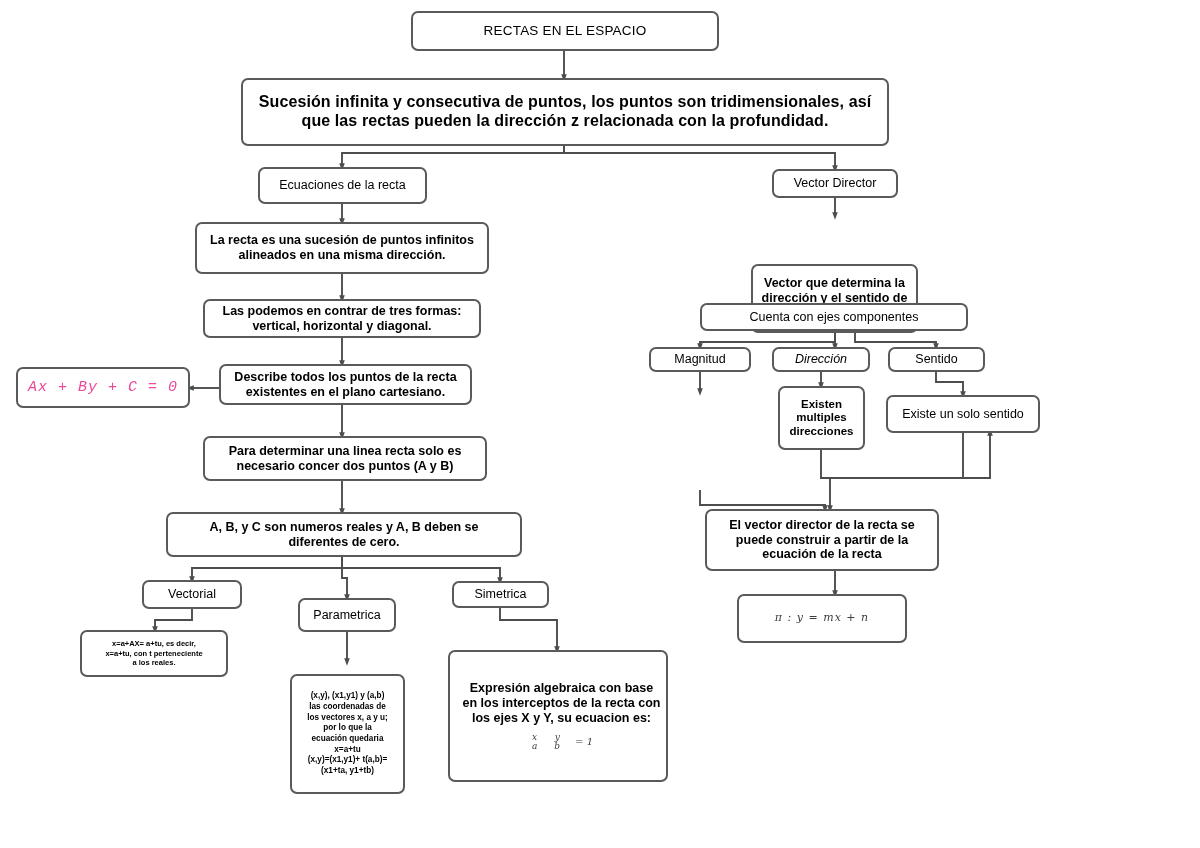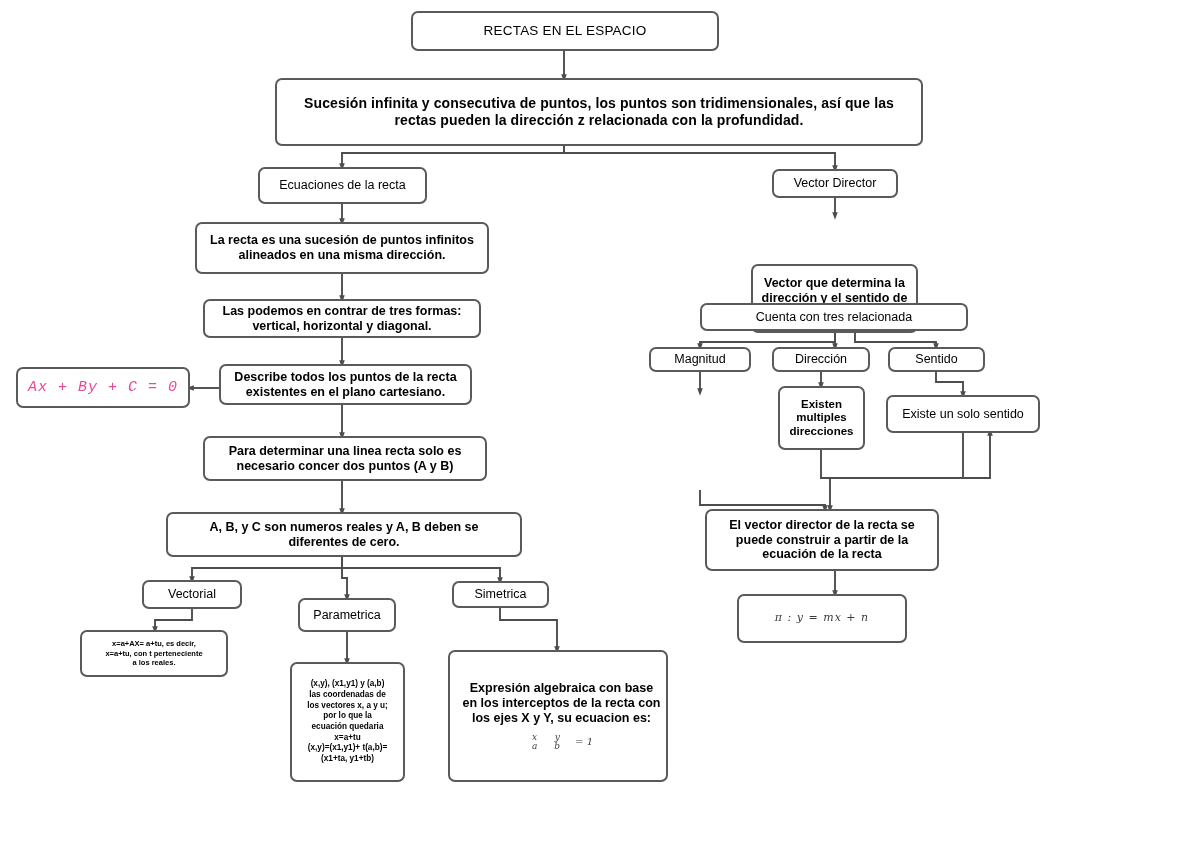--- a/index.html
+++ b/index.html
@@ -32,26 +32,26 @@
     justify-content:flex-start;
     text-align:center;
     color:#000000;
     line-height:1.18;
     padding:2px 5px;
   }
   .node .lbl{ display:block; width:100%; white-space:pre-line; }
 
   
   .t-title{ font-size:13.5px; font-weight:400; letter-spacing:.2px;}
-  .t-main { font-size:14px; font-weight:bold; letter-spacing:.1px;margin-left:34px;}
+  .t-main { font-size:16px; font-weight:bold; letter-spacing:.1px;}
   .t-reg  { font-size:12.5px; font-weight:400;}
   .t-bold { font-size:12.5px; font-weight:bold;}
   .t-sm   { font-size:11.5px; font-weight:bold;}
   .t-tiny { font-size:7.5px;  font-weight:bold; line-height:1.25;}
-  .t-tiny2{ font-size:8.2px;  font-weight:bold; line-height:1.3;}
+  .t-tiny2{ font-size:8.2px;  font-weight:bold; line-height:1.3;margin-top:12px;}
 
   
   .math{
     font-family:Liberation Mono, monospace;
     font-style:italic;
     color:#ec4899;
     font-size:15px;
     letter-spacing:1px;
   }
   .math-sm{
@@ -221,28 +221,28 @@
     </span>
   </div>
 
   <div class="node t-bold" style="left:751px; top:216px; width:167px; height:69px;margin-top:48px;">
     <span class="lbl">Vector que determina la
 dirección y el sentido de
 una recta dada.</span>
   </div>
 
   <div class="node t-reg" style="left:700px; top:303px; width:268px; height:28px;">
-    <span class="lbl">Cuenta con tres relacionada</span>
+    <span class="lbl">Cuenta con ejes componentes</span>
   </div>
 
   <div class="node t-reg" style="left:649px; top:347px; width:102px; height:25px;">
     <span class="lbl">Magnitud</span>
   </div>
 
-  <div class="node t-reg" style="left:772px; top:347px; width:98px; height:25px;">
+  <div class="node t-reg" style="left:772px; top:347px; width:98px; height:25px;font-style:italic;">
     <span class="lbl">Dirección</span>
   </div>
 
   <div class="node t-reg" style="left:888px; top:347px; width:97px; height:25px;">
     <span class="lbl">Sentido</span>
   </div>
 
 
   <div class="node t-sm" style="left:778px; top:386px; width:87px; height:64px;">
     <span class="lbl">Existen

